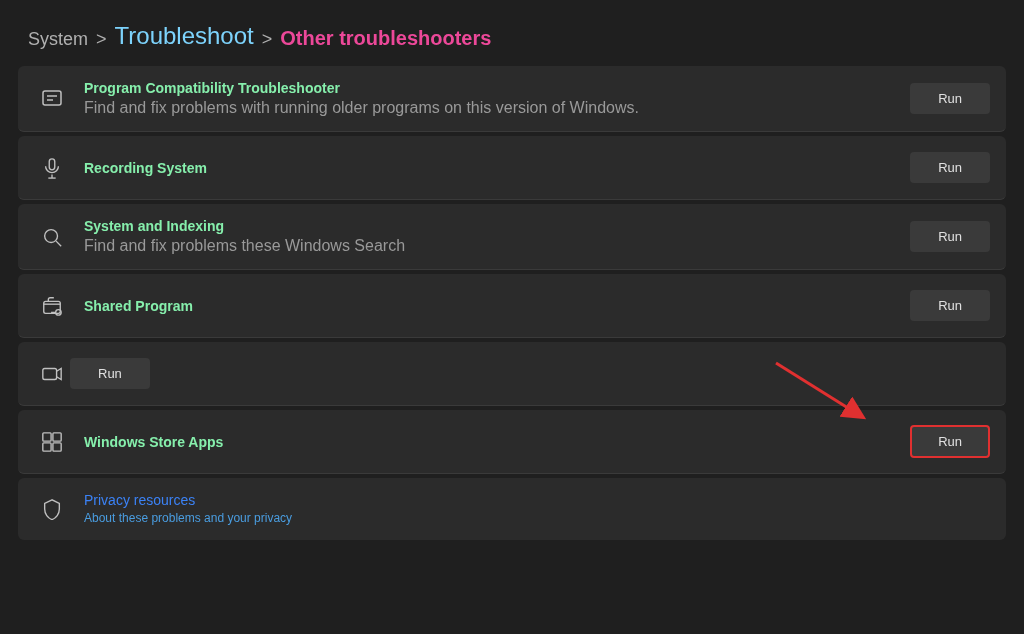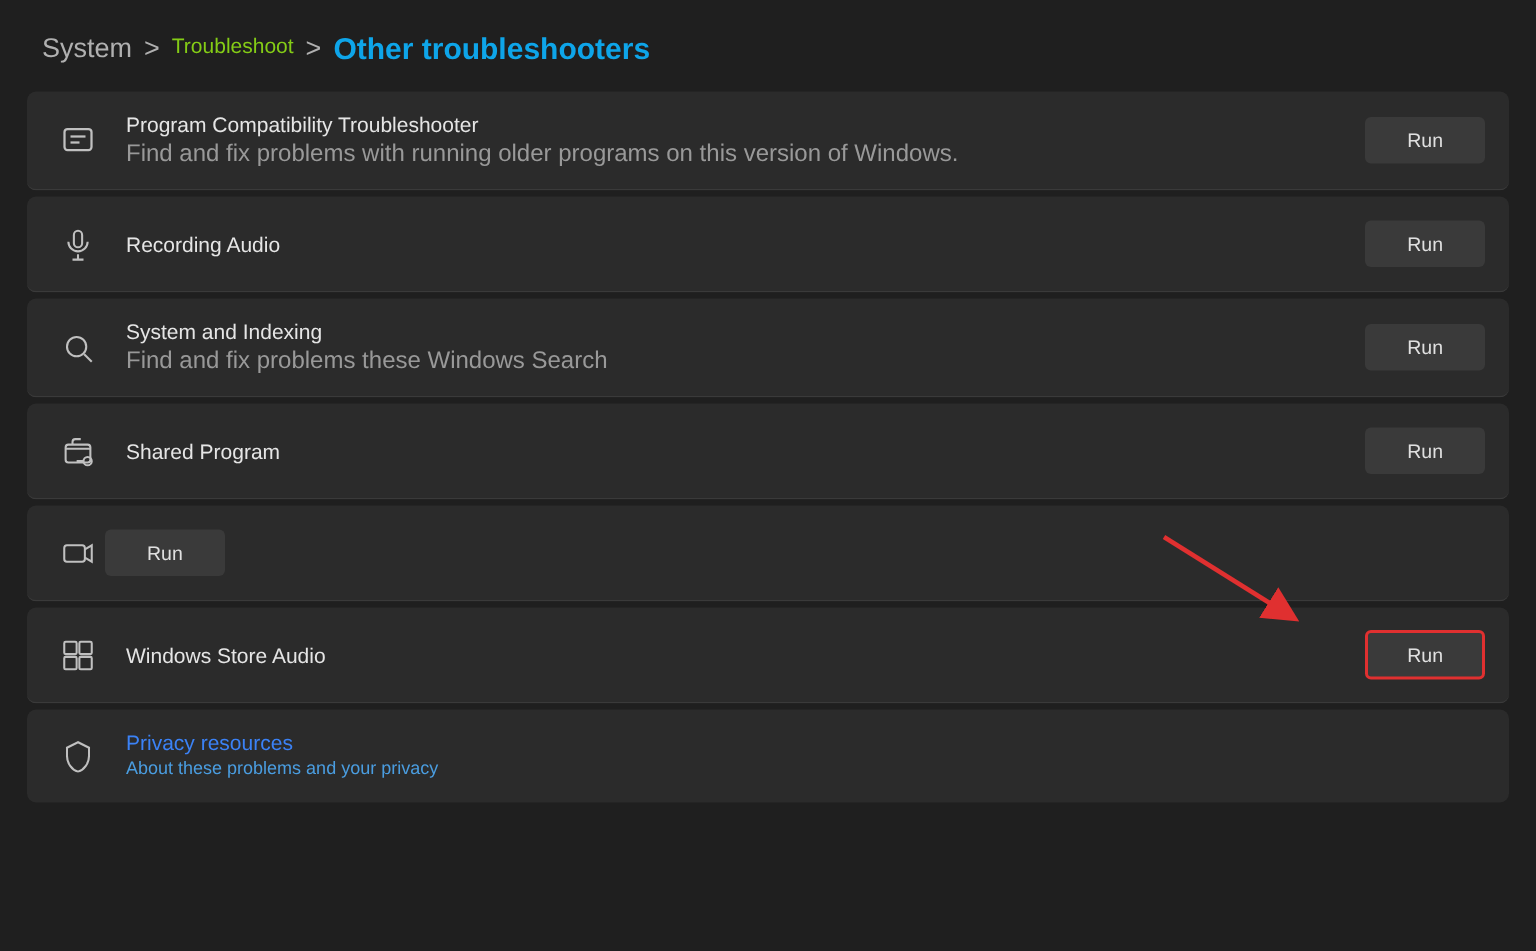--- a/index.html
+++ b/index.html
@@ -8,45 +8,45 @@
       color: #e0e0e0;
       font-family: 'Segoe UI', Arial, sans-serif;
       width: 1024px;
       height: 634px;
       overflow: hidden;
     }
 
     .header {
       padding: 22px 28px 16px 28px;
       display: flex;
-      align-items: flex-start;
+      align-items: flex-end;
       gap: 0;
     }
 
     .breadcrumb-system {
       font-size: 18px;
       color: #b0b0b0;
       font-weight: 400;
     }
 
     .breadcrumb-sep {
       font-size: 18px;
       color: #b0b0b0;
       margin: 0 8px;
     }
 
     .breadcrumb-troubleshoot {
-      font-size: 14px;
-      color: #84cc16;
+      font-size: 24px;
+      color: #7dd3fc;
       font-weight: 400;
     }
 
     .breadcrumb-current {
       font-size: 20px;
-      color: #0ea5e9;
+      color: #ec4899;
       font-weight: 700;
     }
 
     .content {
       padding: 0 18px;
     }
 
     .troubleshooter-row {
       display: flex;
       align-items: center;
@@ -72,22 +72,22 @@
       color: #c0c0c0;
     }
 
     .row-text {
       flex: 1;
       margin-left: 14px;
     }
 
     .row-title {
       font-size: 14px;
-      color: #e5e5e5;
-      font-weight: 400;
+      color: #86efac;
+      font-weight: 700;
     }
 
     .row-desc {
       font-size: 16px;
       color: #999;
       margin-top: 3px;
     }
 
     .run-btn {
       background-color: #3a3a3a;
@@ -163,21 +163,21 @@
   <div class="troubleshooter-row">
     <div class="row-icon">
       <svg width="22" height="22" viewBox="0 0 24 24" fill="none" stroke="#c0c0c0" stroke-width="1.5">
         <rect x="9" y="2" width="6" height="12" rx="3"></rect>
         <path d="M5 10a7 7 0 0014 0"></path>
         <line x1="12" y1="19" x2="12" y2="23"></line>
         <line x1="8" y1="23" x2="16" y2="23"></line>
       </svg>
     </div>
     <div class="row-text">
-      <div class="row-title">Recording Audio</div>
+      <div class="row-title">Recording System</div>
     </div>
     <button class="run-btn">Run</button>
   </div>
 
   <div class="troubleshooter-row">
     <div class="row-icon">
       <svg width="22" height="22" viewBox="0 0 24 24" fill="none" stroke="#c0c0c0" stroke-width="1.5">
         <circle cx="11" cy="11" r="7"></circle>
         <line x1="16.5" y1="16.5" x2="22" y2="22"></line>
       </svg>
@@ -218,21 +218,21 @@
   <div class="troubleshooter-row" style="position:relative;">
     <div class="row-icon">
       <svg width="22" height="22" viewBox="0 0 24 24" fill="none" stroke="#c0c0c0" stroke-width="1.5">
         <rect x="2" y="2" width="9" height="9" rx="1"></rect>
         <rect x="13" y="2" width="9" height="9" rx="1"></rect>
         <rect x="2" y="13" width="9" height="9" rx="1"></rect>
         <rect x="13" y="13" width="9" height="9" rx="1"></rect>
       </svg>
     </div>
     <div class="row-text">
-      <div class="row-title">Windows Store Audio</div>
+      <div class="row-title">Windows Store Apps</div>
     </div>
 
     <svg style="position:absolute; right: 130px; top: -52px; width:110px; height:65px;" viewBox="0 0 110 65">
       <defs>
         <marker id="arrowhead" markerWidth="8" markerHeight="8" refX="4" refY="4" orient="auto">
           <path d="M0,0 L8,4 L0,8 Z" fill="#e03030"></path>
         </marker>
       </defs>
       <line x1="10" y1="5" x2="90" y2="55" stroke="#e03030" stroke-width="3" marker-end="url(#arrowhead)"></line>
     </svg>

